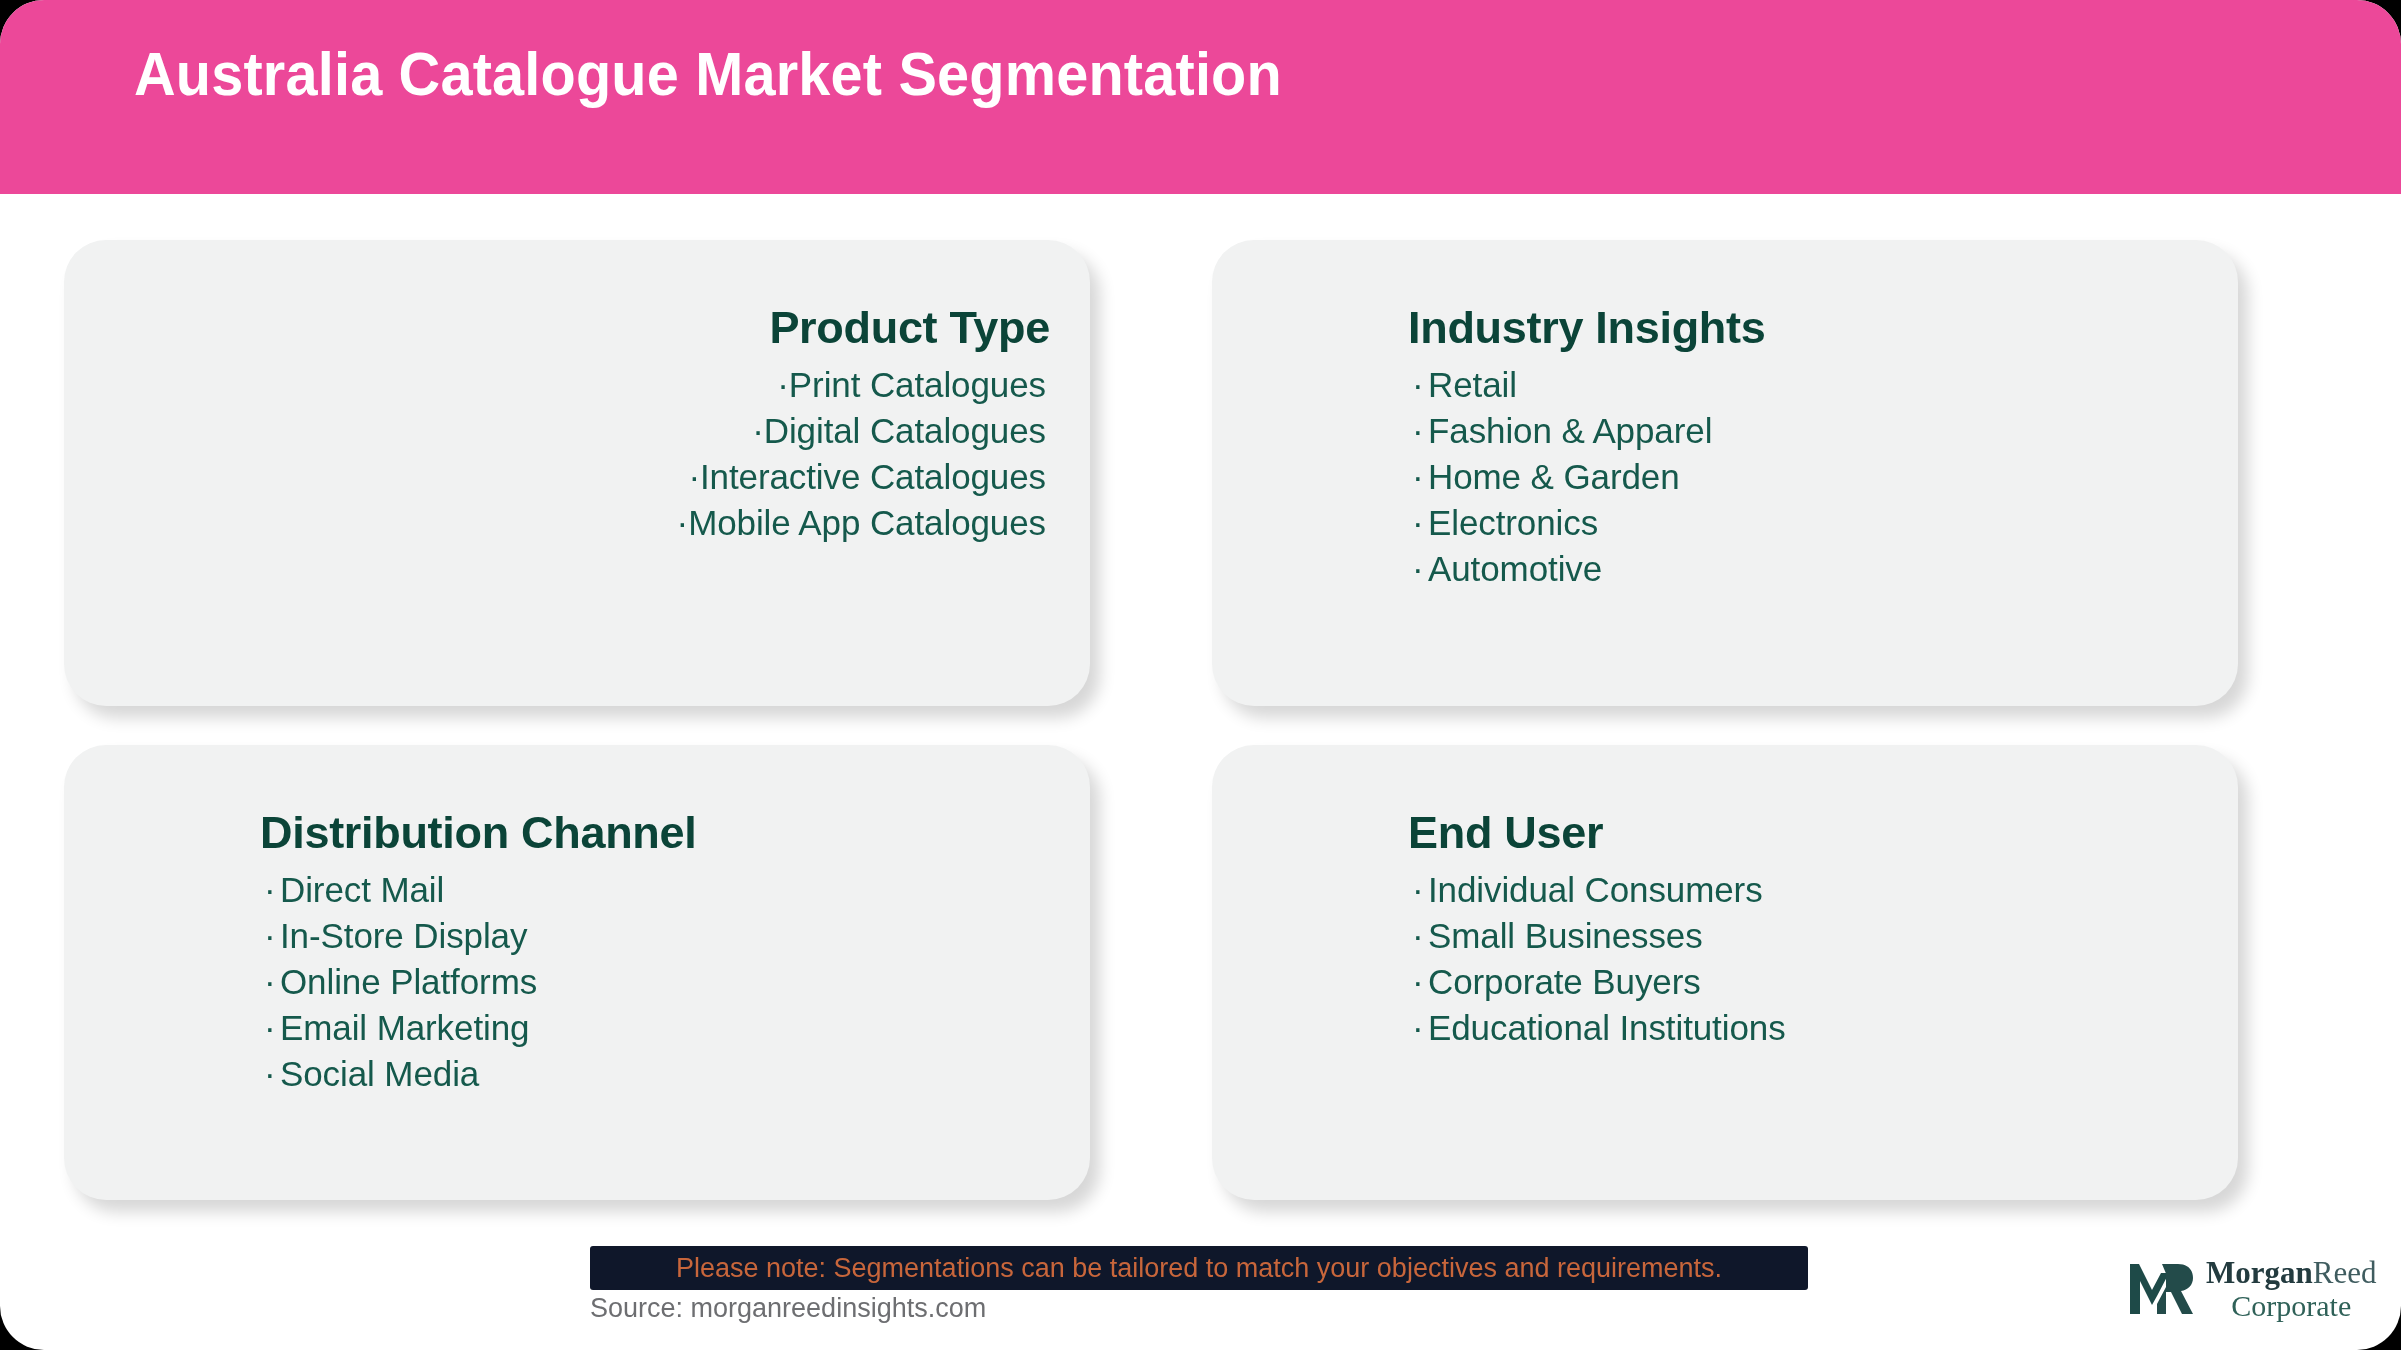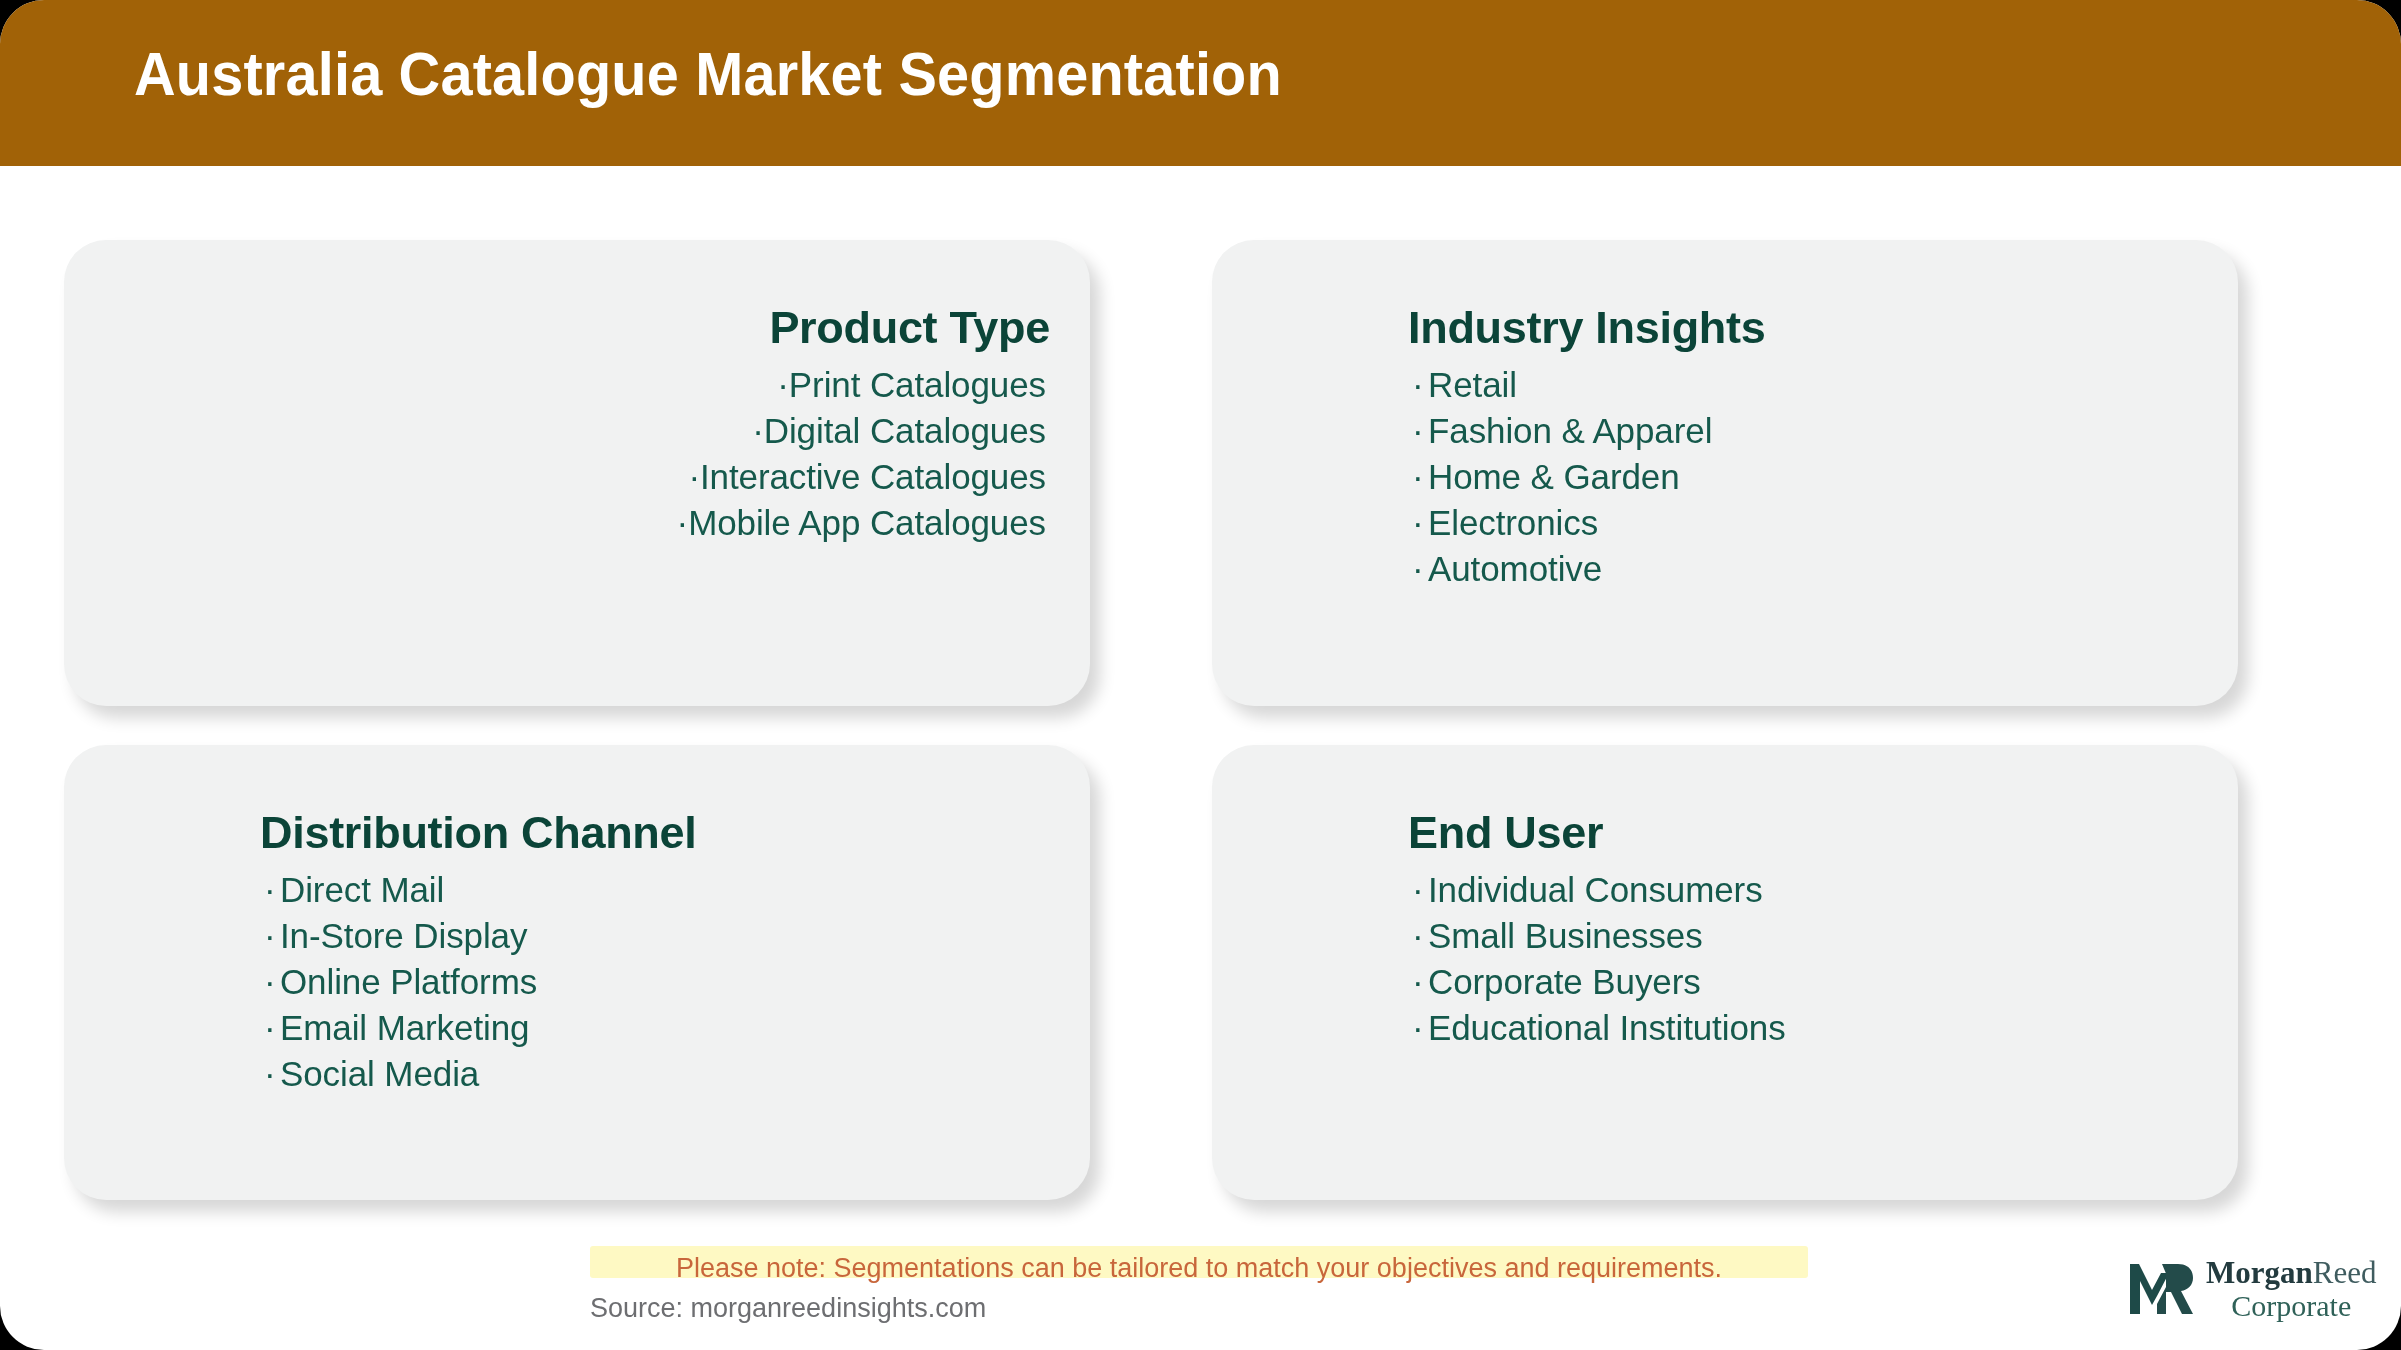--- a/index.html
+++ b/index.html
@@ -24,22 +24,22 @@
     border-radius: 44px;
     overflow: hidden;
   }
 
   
   #header-band {
     position: absolute;
     left: 0;
     top: 0;
     width: 2401px;
-    height: 166px;
-    background: #a16207;
+    height: 194px;
+    background: #ec4899;
   }
   #header-title {
     position: absolute;
     left: 134px;
     top: 38px;
     font-family: "Liberation Sans Narrow", "Liberation Sans", sans-serif;
     font-size: 62px;
     font-weight: bold;
     color: #ffffff;
     letter-spacing: 0.2px;
@@ -92,22 +92,22 @@
     width: 16px;
     color: #15594c;
   }
 
   
   #note-pill {
     position: absolute;
     left: 590px;
     top: 1246px;
     width: 1218px;
-    height: 32px;
-    background: #fef9c3;
+    height: 44px;
+    background: #0f172a;
     border-radius: 3px;
   }
   #note-text {
     position: absolute;
     left: 0;
     top: 0;
     width: 1218px;
     height: 44px;
     line-height: 44px;
     text-align: center;

